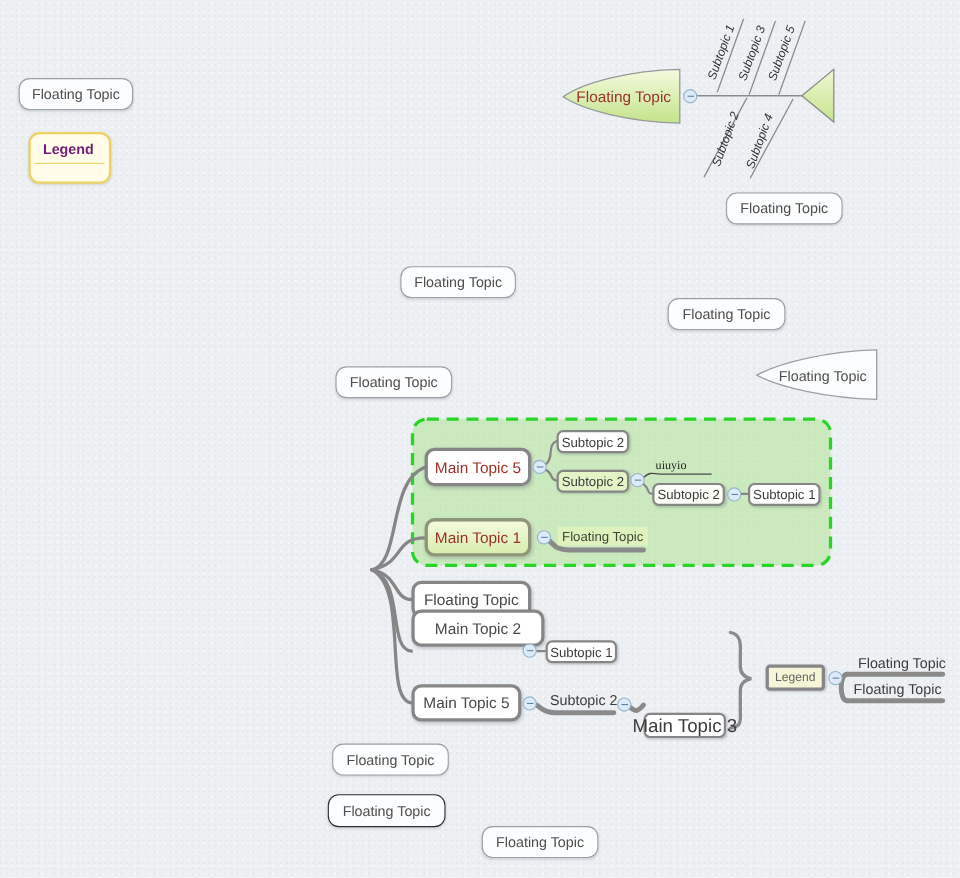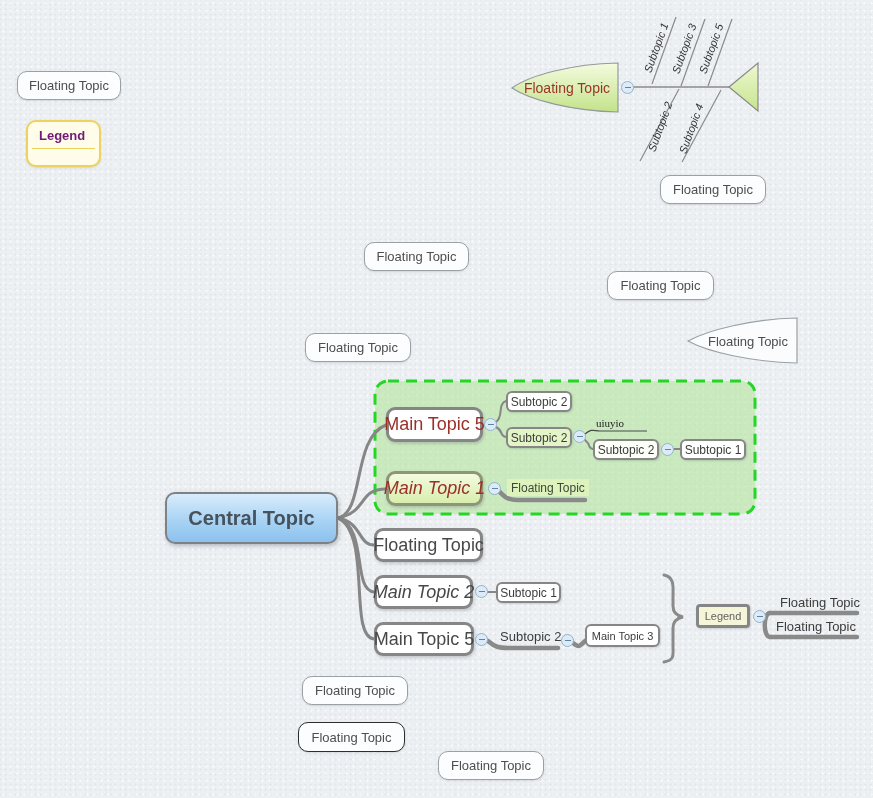--- a/index.html
+++ b/index.html
@@ -10,36 +10,36 @@
     background-image:
       radial-gradient(rgba(255,255,255,.55) 1px, transparent 1.2px),
       radial-gradient(rgba(176,188,198,.14) 1px, transparent 1.2px);
     background-size:7px 7px,5px 5px;
     background-position:0 0,3px 2px;
   }
   svg.layer{position:absolute;left:0;top:0;}
   .node{position:absolute;box-sizing:border-box;display:flex;align-items:center;justify-content:center;white-space:nowrap;}
   .float-box{background:#fcfdfe;border:1.5px solid #9aa1a6;border-radius:10px;font-size:13px;color:#4e4e4e;box-shadow:0 1px 2px rgba(80,90,100,.18);}
   .float-box.dark{border:1.8px solid #2e2e2e;}
-  .main-box{background:#fff;border:3px solid #868686;border-radius:9px;font-size:18px;color:#47484a;box-shadow:1px 2px 3px rgba(60,70,80,.22);}
+  .main-box{background:#fff;border:3px solid #868686;border-radius:9px;font-size:14px;color:#47484a;box-shadow:1px 2px 3px rgba(60,70,80,.22);}
   .sub-box{background:#fff;border:2.5px solid #868686;border-radius:6px;font-size:12px;color:#3c3c3c;box-shadow:1px 1px 2px rgba(60,70,80,.2);}
   .central{background:linear-gradient(180deg,#d9ecfc 0%,#a9d3f4 55%,#8cc1ee 100%);
     border:2px solid #7d8287;border-radius:10px;font-size:20px;font-weight:bold;color:#46525c;
     box-shadow:1px 2px 4px rgba(60,70,80,.3);}
   .legend-box{background:#fffde9;border:2px solid #eed261;border-radius:10px;box-shadow:0 1px 2px rgba(120,110,40,.2);}
   .legend-title{position:absolute;left:11px;top:6px;font-size:13px;font-weight:bold;color:#701a75;}
   .legend-divider{position:absolute;left:4px;right:4px;top:26px;height:0;border-top:1.5px solid #e9d35e;}
   .line-label{font-size:13px;color:#3c3c3c;}
   .small-label{font-size:11px;color:#222;}
   .green-hl{background:#ddf2bd;padding:1px 4px;font-size:12px;color:#3d4637;}
   .rib-label{position:absolute;width:80px;height:14px;text-align:center;font-size:11px;font-style:italic;color:#333;transform:rotate(-70deg);}
   .leaf-text{position:absolute;text-align:center;font-size:14px;color:#9a3429;}
   .leaf-text.plain{color:#4e4e4e;font-size:13px;}
   .red-text{color:#9c2f28;}
-  .main1{background:linear-gradient(180deg,#f3fbdf,#d8eeae);border-color:#8f9579;font-style:italic;}
+  .main1{background:linear-gradient(180deg,#f3fbdf,#d8eeae);border-color:#8f9579;}
   .sub-green{background:#e3f4c6;}
   .summary-box{background:#f5f5d8;border:3px solid #868686;border-radius:4px;font-size:11px;color:#636363;box-shadow:1px 1px 2px rgba(60,70,80,.2);}
   .handle{position:absolute;width:13px;height:13px;border-radius:50%;background:#dcebf7;border:1px solid #93b3cb;box-sizing:border-box;}
   .handle::after{content:"";position:absolute;left:2.5px;top:4.8px;width:6px;height:1.6px;background:#5d86a5;}
 </style>
 </head>
 <body>
 
 <div id="canvas">
 
@@ -114,40 +114,39 @@
     <span class="legend-divider"></span>
   </div>
 
   <div class="node float-box" style="left:660px;top:175px;width:106px;height:29px;">Floating Topic</div>
   <div class="node float-box" style="left:364px;top:242px;width:105px;height:29px;">Floating Topic</div>
   <div class="node float-box" style="left:607px;top:271px;width:107px;height:29px;">Floating Topic</div>
   <div class="node float-box" style="left:305px;top:333px;width:106px;height:29px;">Floating Topic</div>
 
   <div class="leaf-text plain" style="left:702px;top:334px;width:92px;">Floating Topic</div>
 
-  <div class="node central" style="left:165px;top:492px;width:173px;height:52px;">Central Topic</div>
 
   <div class="node main-box red-text" style="left:386px;top:407px;width:97px;height:35px;">Main Topic 5</div>
   <div class="node sub-box" style="left:506px;top:391px;width:66px;height:21px;">Subtopic 2</div>
   <div class="node sub-box sub-green" style="left:506px;top:427px;width:66px;height:21px;">Subtopic 2</div>
   <div class="node small-label" style="left:596px;top:417px;font-family:Liberation Serif, serif;">uiuyio</div>
   <div class="node sub-box" style="left:593px;top:439px;width:66px;height:21px;background:#fdfef8;">Subtopic 2</div>
   <div class="node sub-box" style="left:680px;top:439px;width:66px;height:21px;">Subtopic 1</div>
 
   <div class="node main-box main1 red-text" style="left:386px;top:471px;width:97px;height:35px;">Main Topic 1</div>
   <div class="node green-hl" style="left:507px;top:479px;height:17px;">Floating Topic</div>
 
   <div class="node main-box" style="left:374px;top:528px;width:109px;height:34px;">Floating Topic</div>
 
-  <div class="node main-box" style="left:374px;top:575px;width:99px;height:34px;font-style:italic;">Main Topic 2</div>
+  <div class="node main-box" style="left:374px;top:554px;width:121px;height:34px;">Main Topic 2</div>
   <div class="node sub-box" style="left:496px;top:582px;width:65px;height:21px;">Subtopic 1</div>
 
   <div class="node main-box" style="left:374px;top:622px;width:100px;height:34px;">Main Topic 5</div>
   <div class="node line-label" style="left:500px;top:629px;">Subtopic 2</div>
-  <div class="node sub-box" style="left:585px;top:624px;width:75px;height:23px;font-size:11px;">Main Topic 3</div>
+  <div class="node sub-box" style="left:585px;top:648px;width:75px;height:23px;font-size:17px;">Main Topic 3</div>
 
   <div class="node summary-box" style="left:696px;top:604px;width:54px;height:24px;">Legend</div>
   <div class="node line-label" style="left:780px;top:595px;">Floating Topic</div>
   <div class="node line-label" style="left:776px;top:619px;">Floating Topic</div>
 
   <div class="node float-box" style="left:302px;top:676px;width:106px;height:29px;">Floating Topic</div>
   <div class="node float-box dark" style="left:298px;top:722px;width:107px;height:30px;">Floating Topic</div>
   <div class="node float-box" style="left:438px;top:751px;width:106px;height:29px;">Floating Topic</div>
 
   <div class="handle" style="left:621px;top:81px;"></div>

